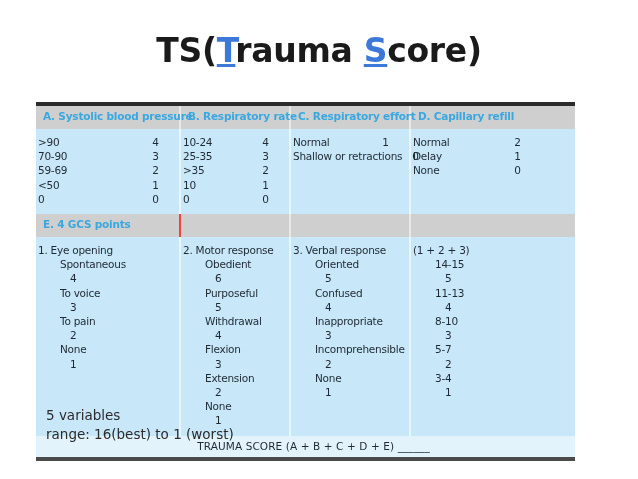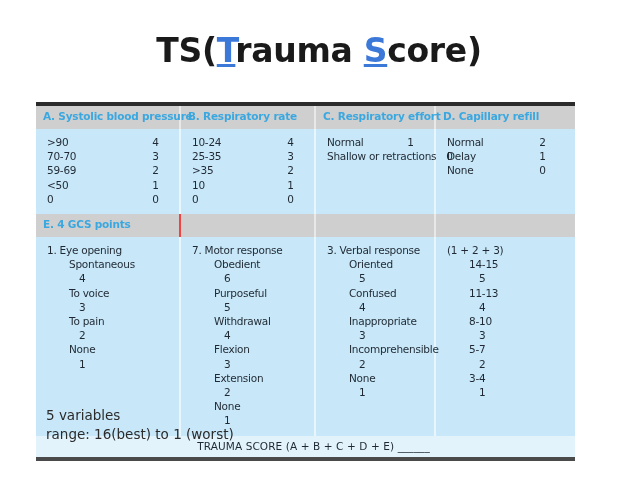--- a/index.html
+++ b/index.html
@@ -71,29 +71,29 @@
     border-right: 2px solid #e8e8e8;
   }
   .hdr-cell:last-child { border-right: none; }
 
   .body-row {
     background: #c8e7f8;
   }
   .cell {
     flex: 0 0 auto;
     box-sizing: border-box;
-    padding: 6px 6px 8px 11px;
+    padding: 6px 6px 8px 2px;
     border-right: 2px solid #eaf6fd;
     min-height: 10px;
   }
   .cell:last-child { border-right: none; }
 
   
   .c1 { width: 145px; }
-  .c2 { width: 135px; }
+  .c2 { width: 110px; }
   .c3 { width: 120px; }
   .c4 { width: 130px; }
 
   .entry {
     display: flex;
     justify-content: space-between;
     align-items: baseline;
     font-family: "DejaVu Sans", sans-serif;
     font-size: 10.5px;
     color: #1f2933;
@@ -186,21 +186,21 @@
   </div>
 
   <div class="row body-row">
 
     <div class="cell c1">
       <div class="entry">
         <span class="lbl">&gt;90</span>
         <span class="val num-right">4</span>
       </div>
       <div class="entry">
-        <span class="lbl">70-70</span>
+        <span class="lbl">70-90</span>
         <span class="val num-right">3</span>
       </div>
       <div class="entry">
         <span class="lbl">59-69</span>
         <span class="val num-right">2</span>
       </div>
       <div class="entry">
         <span class="lbl">&lt;50</span>
         <span class="val num-right">1</span>
       </div>
@@ -283,21 +283,21 @@
         <span class="lbl">To pain</span>
         <span class="val num-right">2</span>
       </div>
       <div class="entry indent">
         <span class="lbl">None</span>
         <span class="val num-right">1</span>
       </div>
     </div>
 
     <div class="cell c2">
-      <div class="sub-title">7. Motor response</div>
+      <div class="sub-title">2. Motor response</div>
       <div class="entry indent">
         <span class="lbl">Obedient</span>
         <span class="val num-right">6</span>
       </div>
       <div class="entry indent">
         <span class="lbl">Purposeful</span>
         <span class="val num-right">5</span>
       </div>
       <div class="entry indent">
         <span class="lbl">Withdrawal</span>

